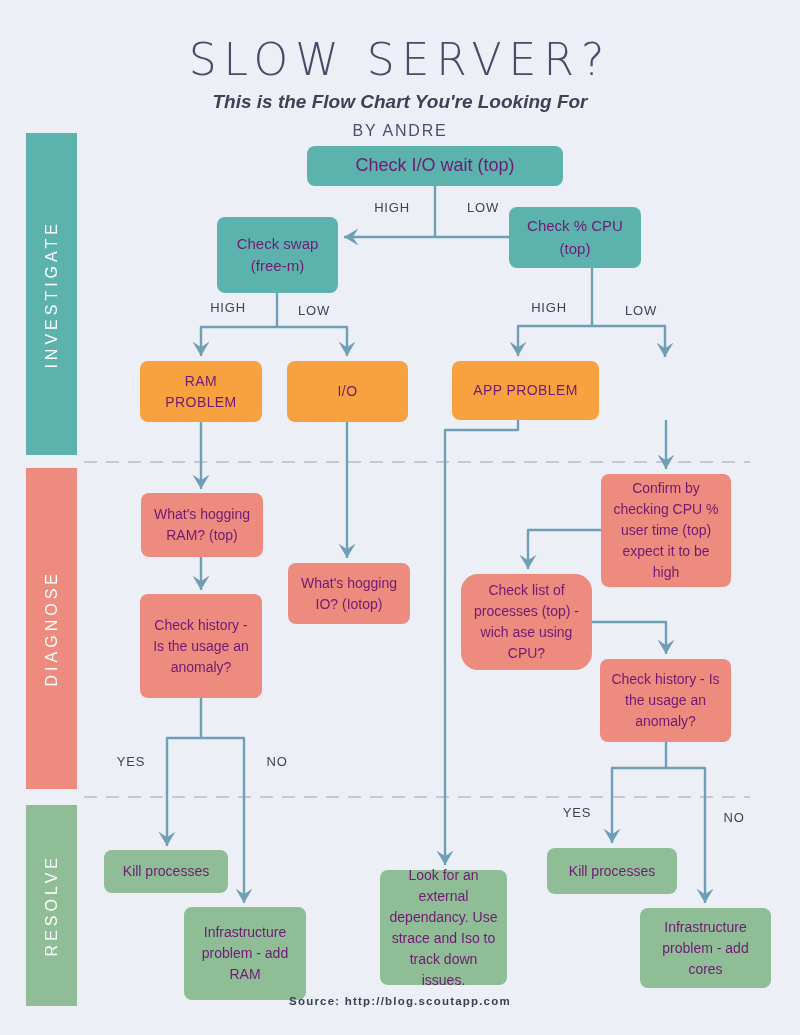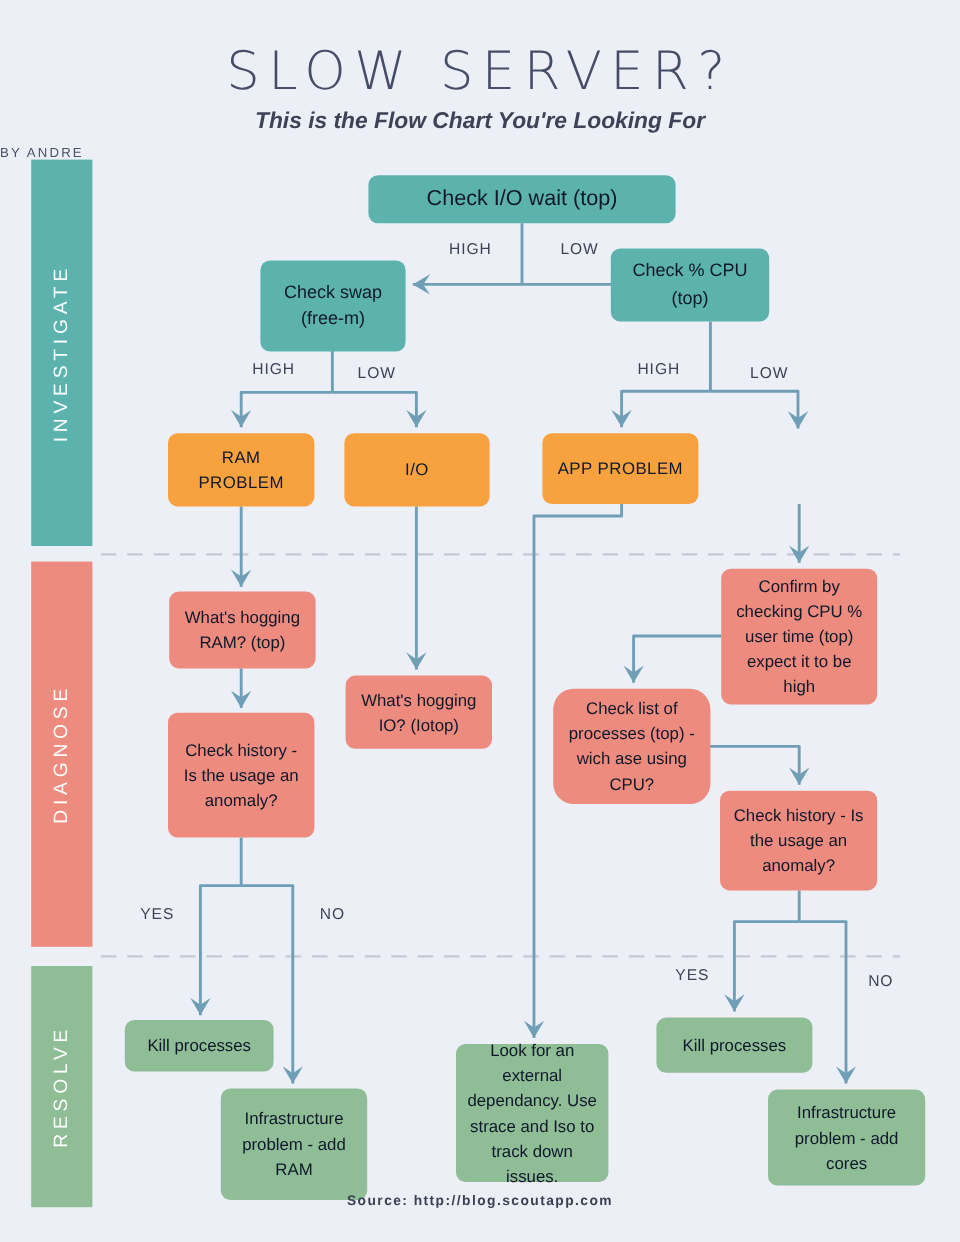--- a/index.html
+++ b/index.html
@@ -8,36 +8,36 @@
   }
   *{box-sizing:border-box;margin:0;padding:0;}
   body{font-family:"Liberation Sans",sans-serif;background:#fff;}
   .canvas{position:relative;width:800px;height:1035px;background:var(--bg);overflow:hidden;}
 
   .title{position:absolute;left:0;top:34px;width:100%;text-align:center;
     font-family:"DejaVu Sans",sans-serif;font-weight:300;font-size:44px;
     letter-spacing:7px;color:var(--ink);}
   .subtitle{position:absolute;left:0;top:91px;width:100%;text-align:center;
     font-style:italic;font-weight:700;font-size:19px;color:#3d4257;}
-  .byline{position:absolute;left:0;top:122px;width:100%;text-align:left;
-    font-size:11px;letter-spacing:1.8px;color:#4a506a;}
+  .byline{position:absolute;left:0;top:122px;width:100%;text-align:center;
+    font-size:16px;letter-spacing:1.8px;color:#4a506a;}
 
   .bar{position:absolute;left:26px;width:51px;display:flex;align-items:center;justify-content:center;}
   .bar span{writing-mode:vertical-rl;transform:rotate(180deg);color:#fff;
     font-size:16px;letter-spacing:4px;white-space:nowrap;}
   .bar.investigate{top:133px;height:322px;background:var(--teal);}
   .bar.diagnose{top:468px;height:321px;background:var(--salmon);}
   .bar.resolve{top:805px;height:201px;background:var(--green);}
 
   svg.wires{position:absolute;left:0;top:0;pointer-events:none;}
   .flow{stroke:var(--line);stroke-width:2.4;fill:none;stroke-linejoin:round;}
   .sep{stroke:var(--dash);stroke-width:2;fill:none;stroke-dasharray:13 9;}
 
   .node{position:absolute;display:flex;align-items:center;justify-content:center;
-    text-align:center;color:#0f172a;border-radius:8px;padding:4px 8px;line-height:1.5;}
+    text-align:center;color:#701a75;border-radius:8px;padding:4px 8px;line-height:1.5;}
   .node.teal{background:var(--teal);font-size:15px;}
   .node.teal.big{font-size:18px;line-height:1.2;}
   .node.orange{background:var(--orange);font-size:14px;letter-spacing:.4px;}
   .node.salmon{background:var(--salmon);font-size:14px;}
   .node.green{background:var(--green);font-size:14px;}
 
   .edge-label{position:absolute;transform:translateX(-50%);font-size:13px;
     letter-spacing:.8px;color:var(--label);white-space:nowrap;}
 
   .source{position:absolute;left:0;top:995px;width:100%;text-align:center;
@@ -107,21 +107,21 @@
       <path class="flow" d="M666,768 H705 V903" marker-end="url(#arrow)"></path>
     </g>
   </svg>
 
   <div class="node teal big" style="left:307px;top:146px;width:256px;height:40px;">Check I/O wait (top)</div>
   <div class="node teal" style="left:217px;top:217px;width:121px;height:76px;">Check swap (free-m)</div>
   <div class="node teal" style="left:509px;top:207px;width:132px;height:61px;">Check % CPU (top)</div>
 
   <div class="node orange" style="left:140px;top:361px;width:122px;height:61px;">RAM PROBLEM</div>
   <div class="node orange" style="left:287px;top:361px;width:121px;height:61px;">I/O</div>
-  <div class="node orange" style="left:452px;top:361px;width:130px;height:59px;">APP PROBLEM</div>
+  <div class="node orange" style="left:452px;top:361px;width:147px;height:59px;">APP PROBLEM</div>
 
   <div class="node salmon" style="left:141px;top:493px;width:122px;height:64px;">What's hogging RAM? (top)</div>
   <div class="node salmon" style="left:140px;top:594px;width:122px;height:104px;">Check history - Is the usage an anomaly?</div>
   <div class="node salmon" style="left:288px;top:563px;width:122px;height:61px;">What's hogging IO? (Iotop)</div>
   <div class="node salmon" style="left:601px;top:474px;width:130px;height:113px;">Confirm by checking CPU % user time (top) expect it to be high</div>
   <div class="node salmon" style="left:461px;top:574px;width:131px;height:96px;border-radius:17px;">Check list of processes (top) - wich ase using CPU?</div>
   <div class="node salmon" style="left:600px;top:659px;width:131px;height:83px;">Check history - Is the usage an anomaly?</div>
 
   <div class="node green" style="left:104px;top:850px;width:124px;height:43px;">Kill processes</div>
   <div class="node green" style="left:184px;top:907px;width:122px;height:93px;">Infrastructure problem - add RAM</div>

